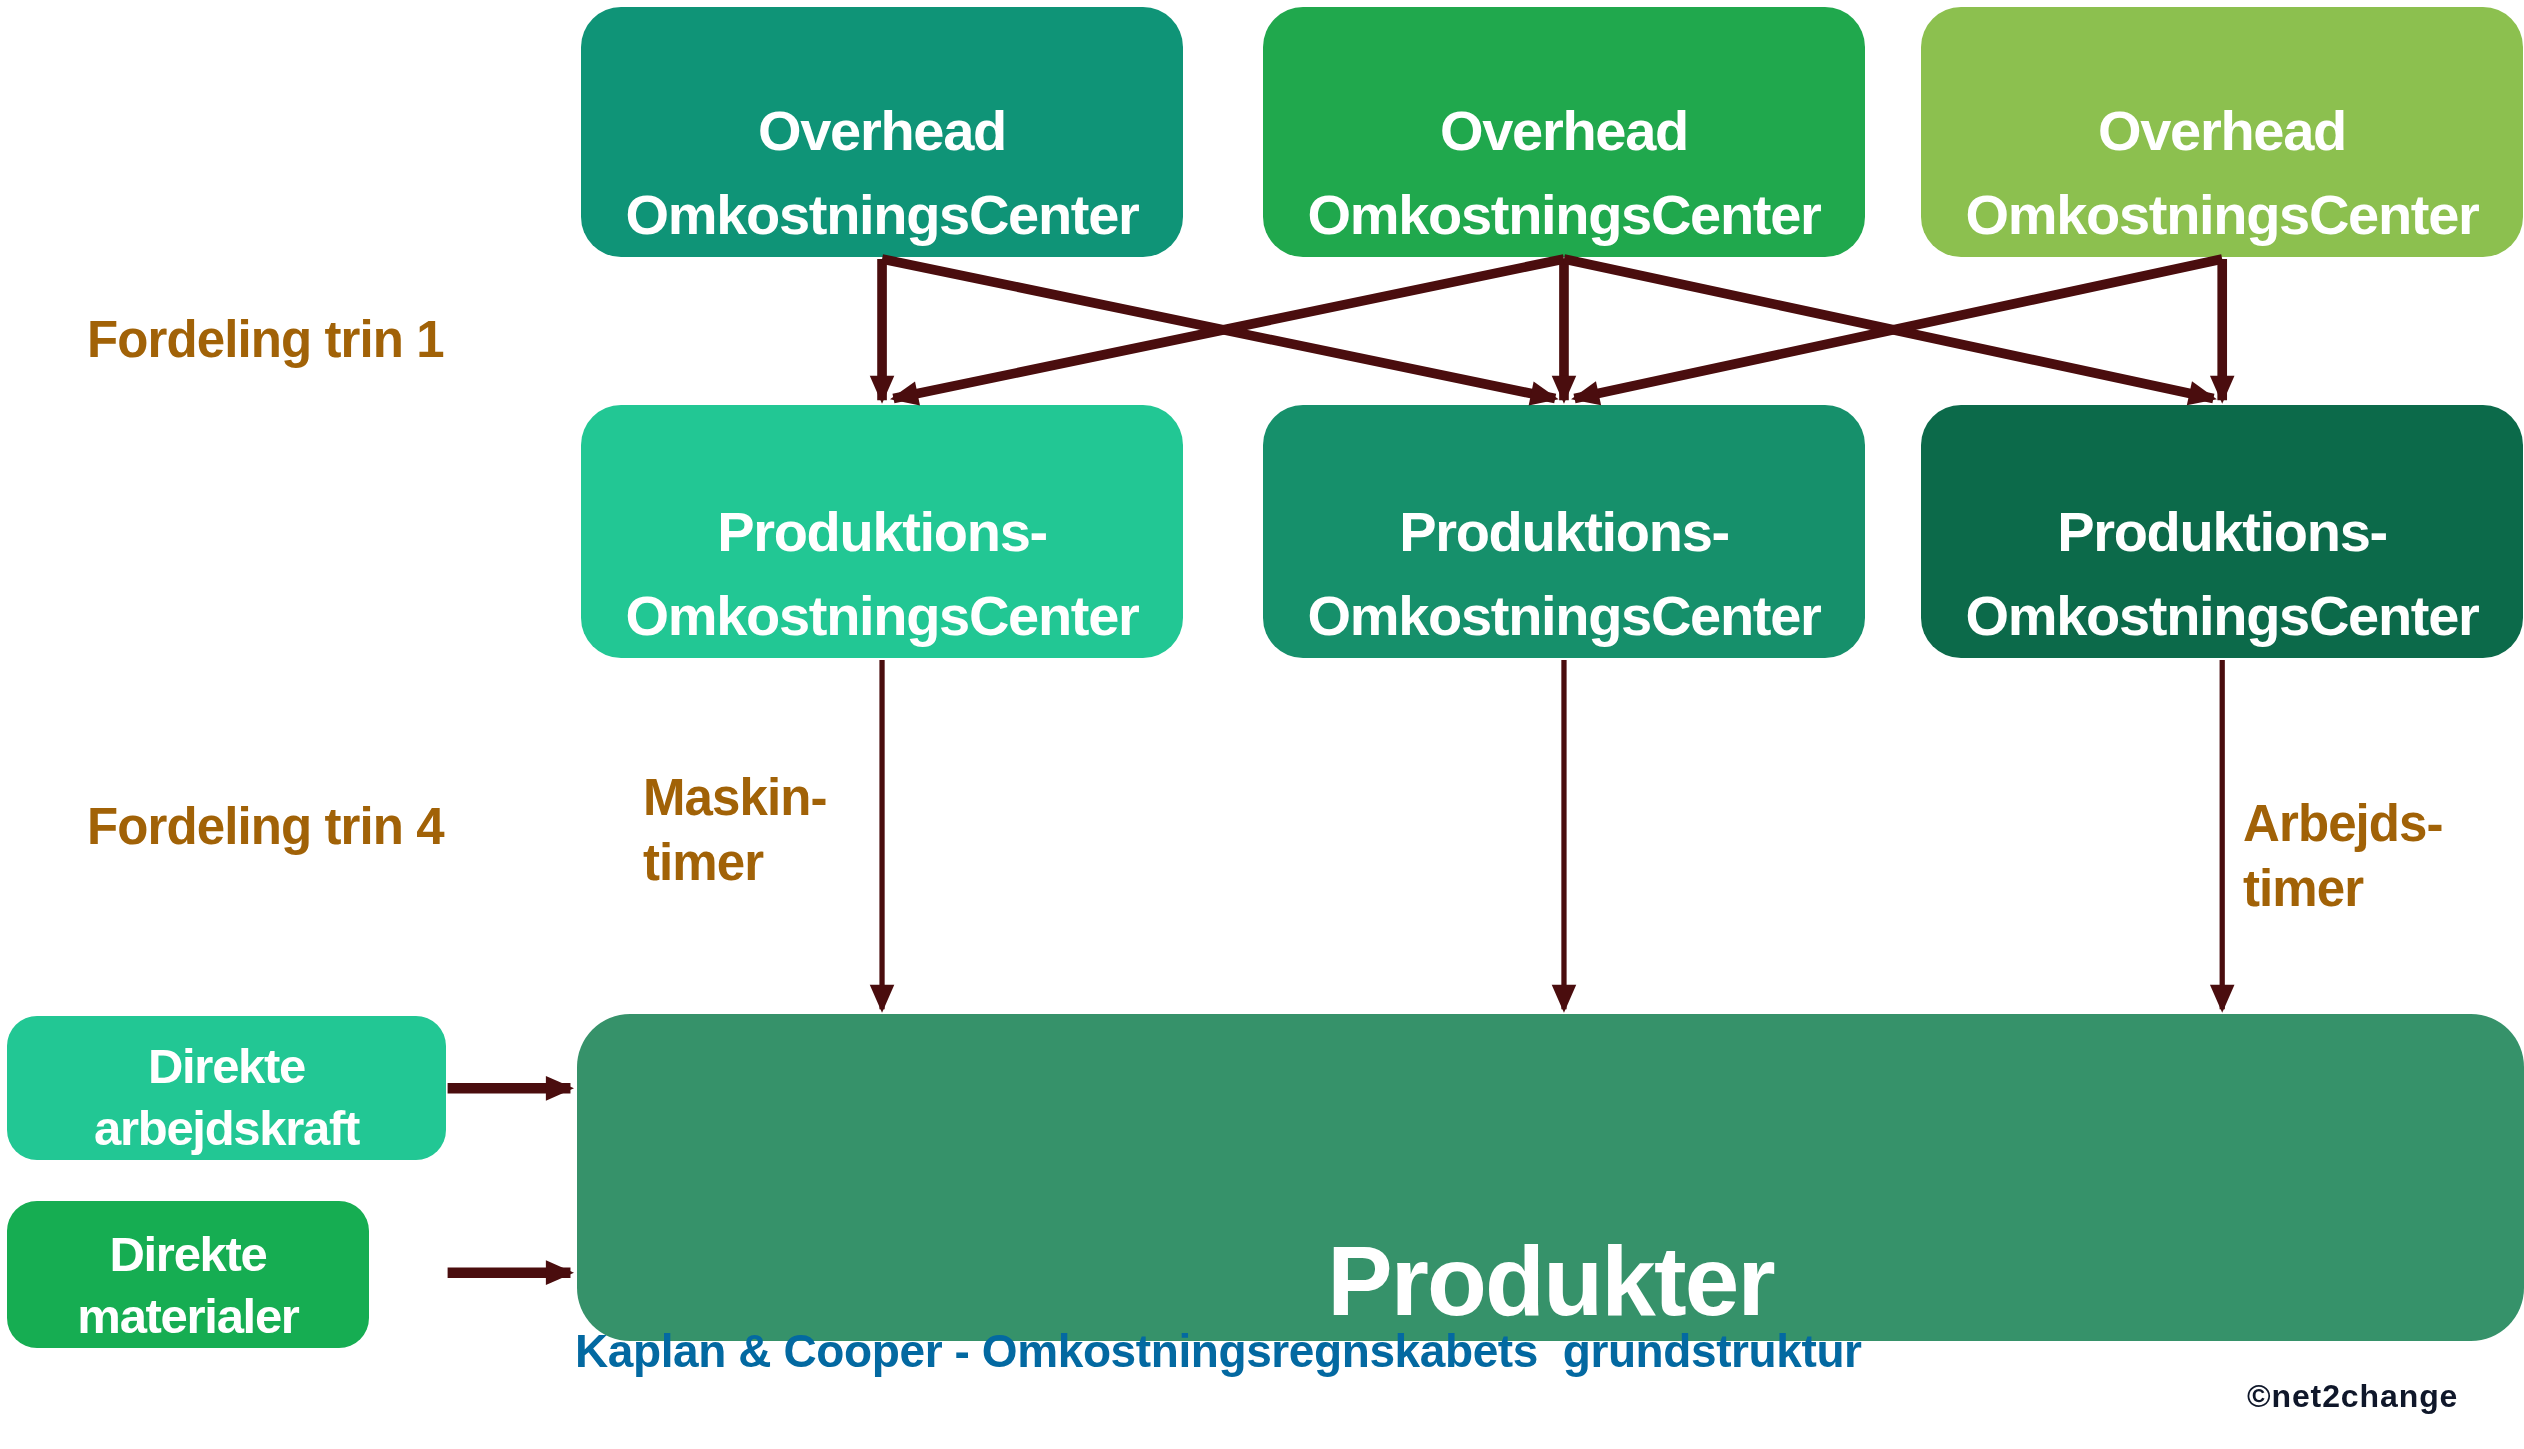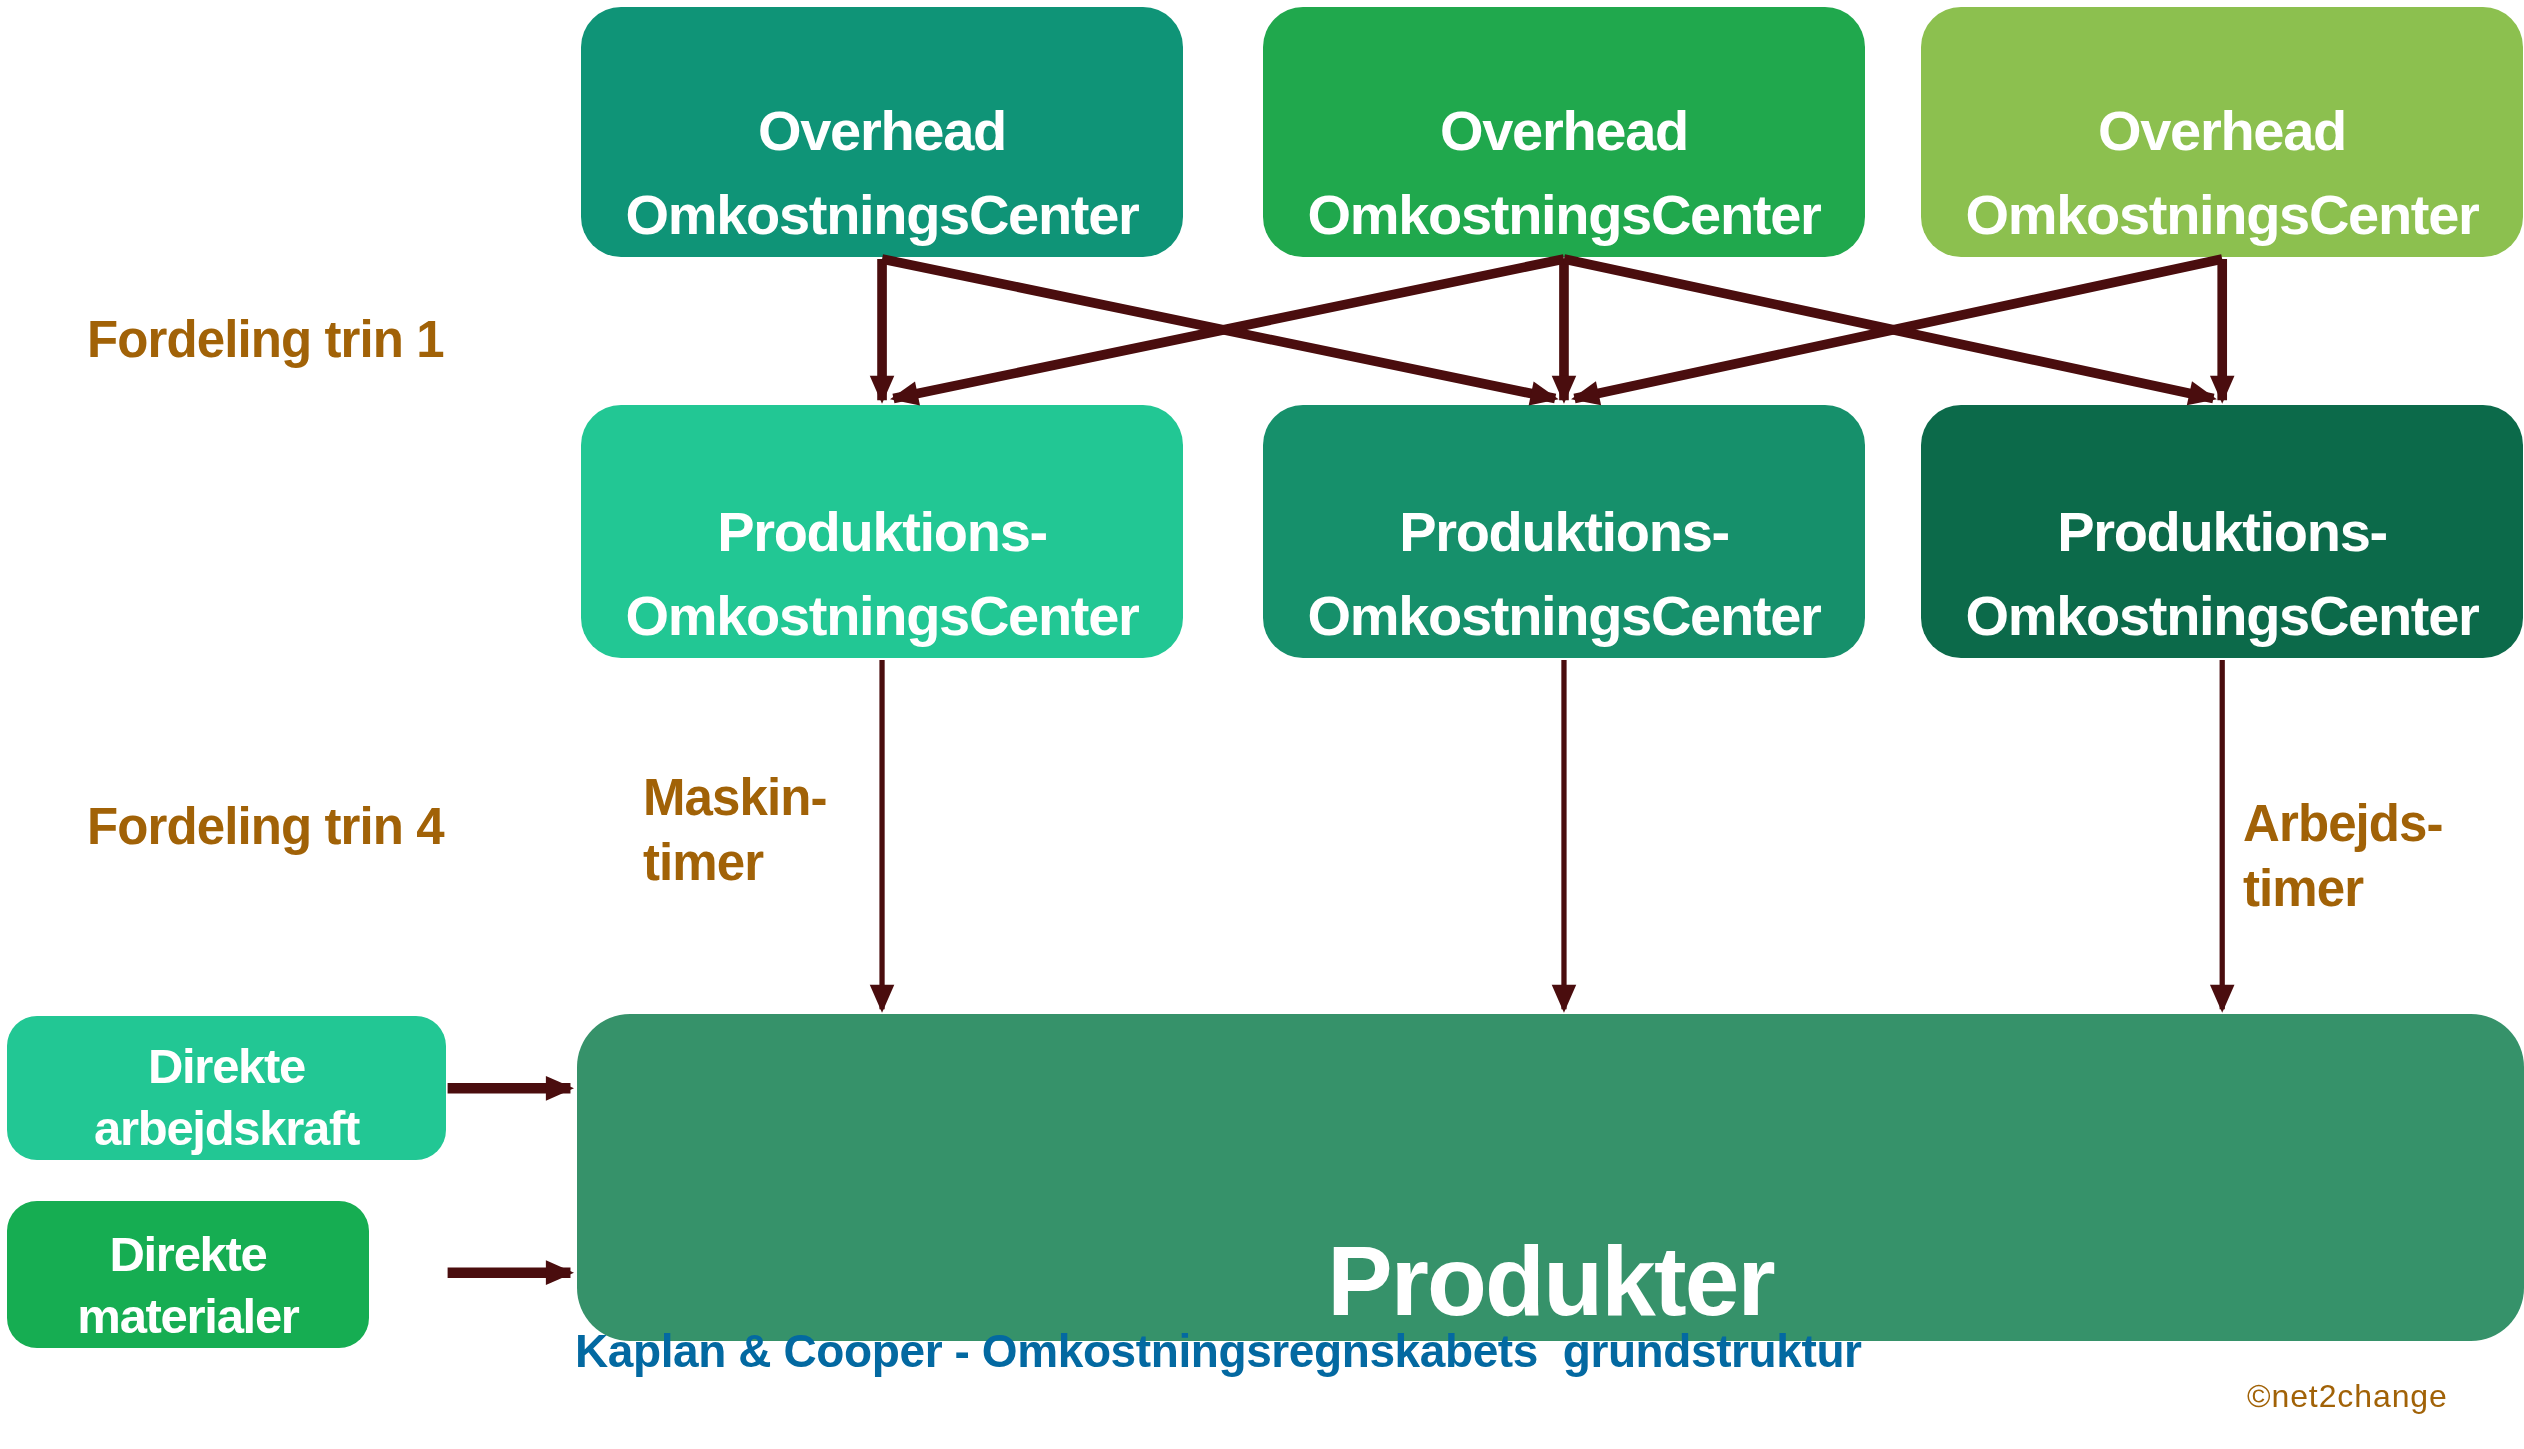--- a/index.html
+++ b/index.html
@@ -55,22 +55,22 @@
     font-weight: bold;
     color: #0369a1;
     letter-spacing: -0.4px;
     white-space: pre;
   }
   .credit {
     position: absolute;
     left: 2247px;
     top: 1378px;
     font-size: 32px;
-    font-weight: normal;
-    color: #a16207;
+    font-weight: bold;
+    color: #0f172a;
     letter-spacing: 0.9px;
     text-align: right;
   }
   svg.arrows {
     position: absolute;
     left: 0;
     top: 0;
     pointer-events: none;
   }
 </style>

